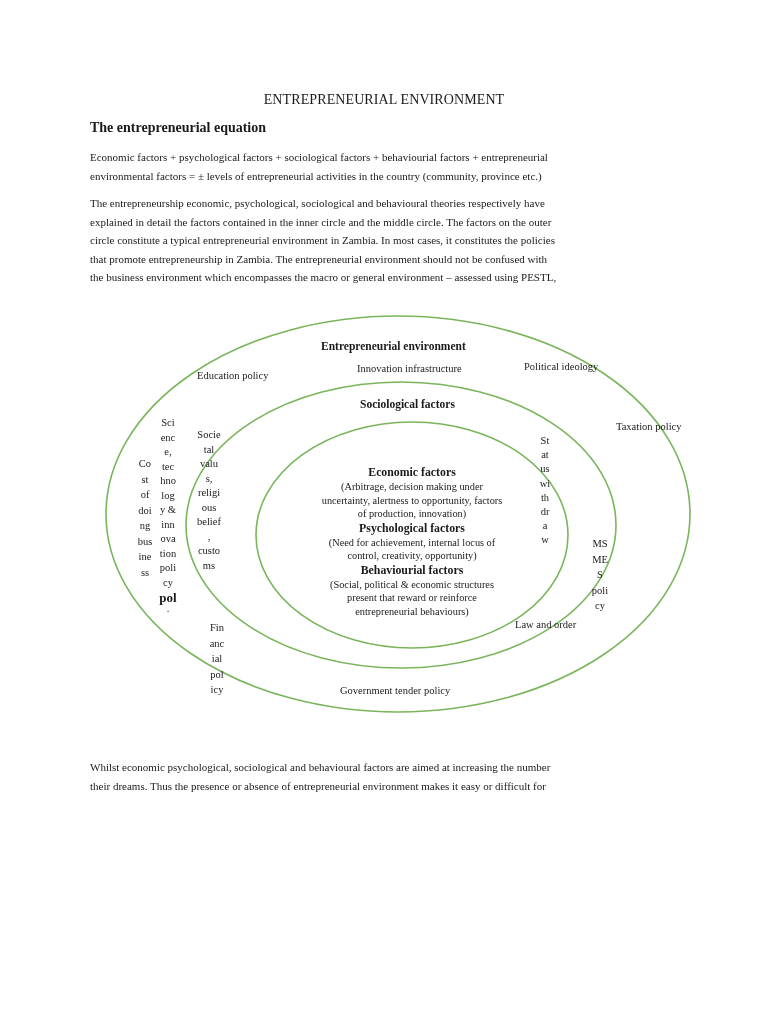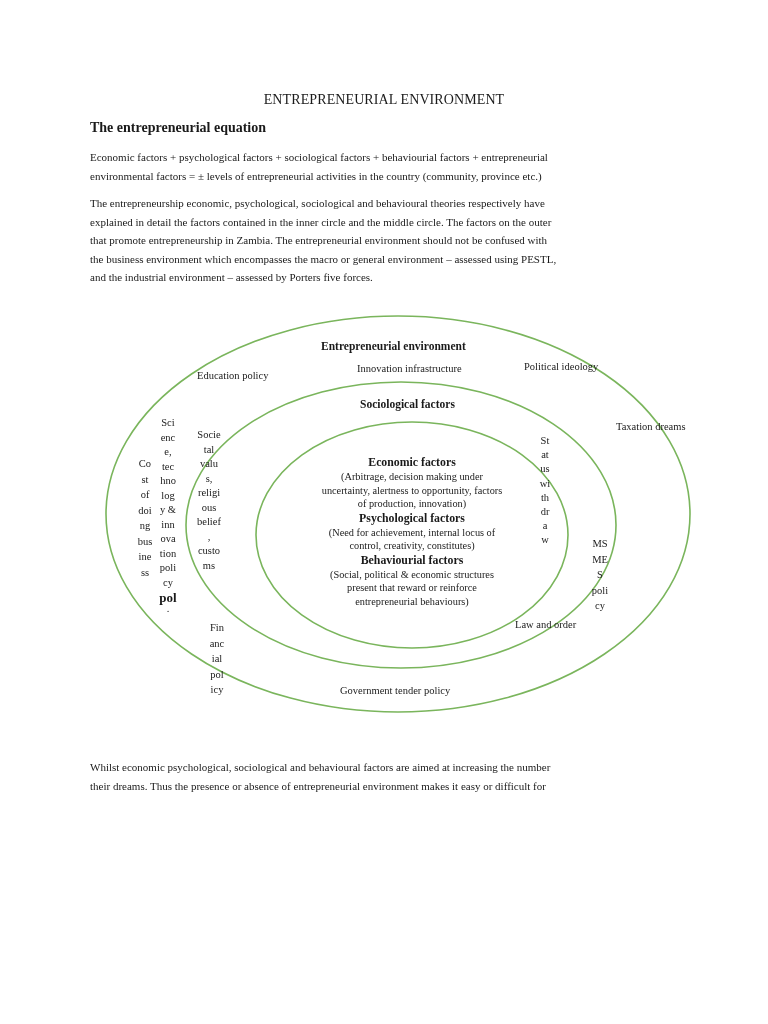--- a/index.html
+++ b/index.html
@@ -12,58 +12,58 @@
   .para { position: absolute; left: 90px; width: 600px; font-size: 11px; line-height: 18.5px; }
   #p1 { top: 148px; }
   #p2 { top: 194px; }
   #p3 { top: 758px; }
   .para span { display: block; white-space: nowrap; }
   svg.diagram { position: absolute; left: 0; top: 0; }
   .lbl { position: absolute; font-size: 10.5px; line-height: 13px; white-space: nowrap; }
   .lbl.b { font-weight: bold; font-size: 11.5px; }
   .col { position: absolute; font-size: 10.5px; line-height: 14.3px; text-align: center; }
   .col span { display: block; }
-  .center-block { position: absolute; left: 296px; width: 232px; top: 455px; text-align: center;
+  .center-block { position: absolute; left: 296px; width: 232px; top: 465px; text-align: center;
                   font-size: 10.3px; line-height: 13.5px; }
   .center-block .h { font-weight: bold; font-size: 11.8px; line-height: 15px; display: block; }
   .center-block .t { display: block; white-space: nowrap; }
 </style>
 </head>
 <body>
 
 <div class="page">
 
   <div class="title">ENTREPRENEURIAL ENVIRONMENT</div>
   <div class="heading">The entrepreneurial equation</div>
 
   <div class="para" id="p1">
     <span>Economic factors + psychological factors + sociological factors + behaviourial factors + entrepreneurial</span>
     <span>environmental factors = ± levels of entrepreneurial activities in the country (community, province etc.)</span>
   </div>
 
   <div class="para" id="p2">
     <span>The entrepreneurship economic, psychological, sociological and behavioural theories respectively have</span>
     <span>explained in detail the factors contained in the inner circle and the middle circle. The factors on the outer</span>
+    <span>circle constitute a typical entrepreneurial environment in Zambia. In most cases, it constitutes the policies</span>
     <span>that promote entrepreneurship in Zambia. The entrepreneurial environment should not be confused with</span>
     <span>the business environment which encompasses the macro or general environment – assessed using PESTL,</span>
-    <span>and the industrial environment – assessed by Porters five forces.</span>
   </div>
 
   <div>
     <svg class="diagram" width="768" height="1024" viewBox="0 0 768 1024">
       <ellipse cx="398" cy="514" rx="292" ry="198" fill="none" stroke="#7ab55c" stroke-width="1.6"></ellipse>
       <ellipse cx="401" cy="525" rx="215" ry="143" fill="none" stroke="#7ab55c" stroke-width="1.6"></ellipse>
       <ellipse cx="412" cy="535" rx="156" ry="113" fill="none" stroke="#7ab55c" stroke-width="1.6"></ellipse>
     </svg>
 
     <div class="lbl b" style="left:321px; top:340px;">Entrepreneurial environment</div>
     <div class="lbl" style="left:357px; top:362px;">Innovation infrastructure</div>
     <div class="lbl" style="left:197px; top:369px;">Education policy</div>
     <div class="lbl" style="left:524px; top:360px;">Political ideology</div>
-    <div class="lbl" style="left:616px; top:420px;">Taxation dreams</div>
+    <div class="lbl" style="left:616px; top:420px;">Taxation policy</div>
     <div class="lbl" style="left:340px; top:684px;">Government tender policy</div>
 
     <div class="col" style="left:135px; top:456px; width:20px; line-height:15.5px;">
       <span>Co</span>
       <span>st</span>
       <span>of</span>
       <span>doi</span>
       <span>ng</span>
       <span>bus</span>
       <span>ine</span>
@@ -131,21 +131,21 @@
 
     <div class="lbl" style="left:515px; top:618px;">Law and order</div>
 
     <div class="center-block">
       <span class="h">Economic factors</span>
       <span class="t">(Arbitrage, decision making under</span>
       <span class="t">uncertainty, alertness to opportunity, factors</span>
       <span class="t">of production, innovation)</span>
       <span class="h">Psychological factors</span>
       <span class="t">(Need for achievement, internal locus of</span>
-      <span class="t">control, creativity, constitutes)</span>
+      <span class="t">control, creativity, opportunity)</span>
       <span class="h">Behaviourial factors</span>
       <span class="t">(Social, political &amp; economic structures</span>
       <span class="t">present that reward or reinforce</span>
       <span class="t">entrepreneurial behaviours)</span>
     </div>
   </div>
 
   <div class="para" id="p3">
     <span>Whilst economic psychological, sociological and behavioural factors are aimed at increasing the number</span>
     <span>their dreams. Thus the presence or absence of entrepreneurial environment makes it easy or difficult for</span>

